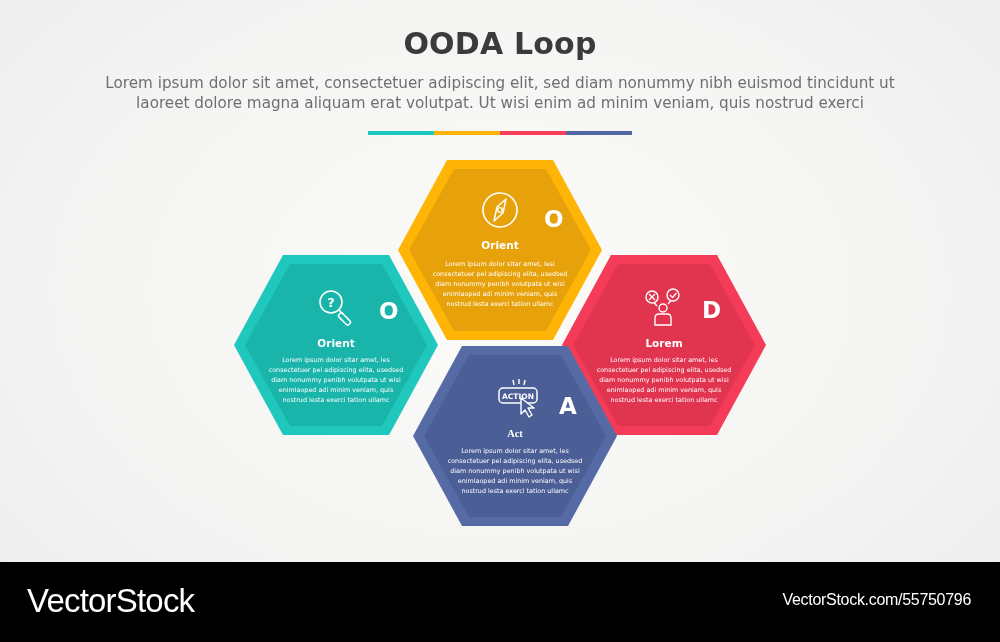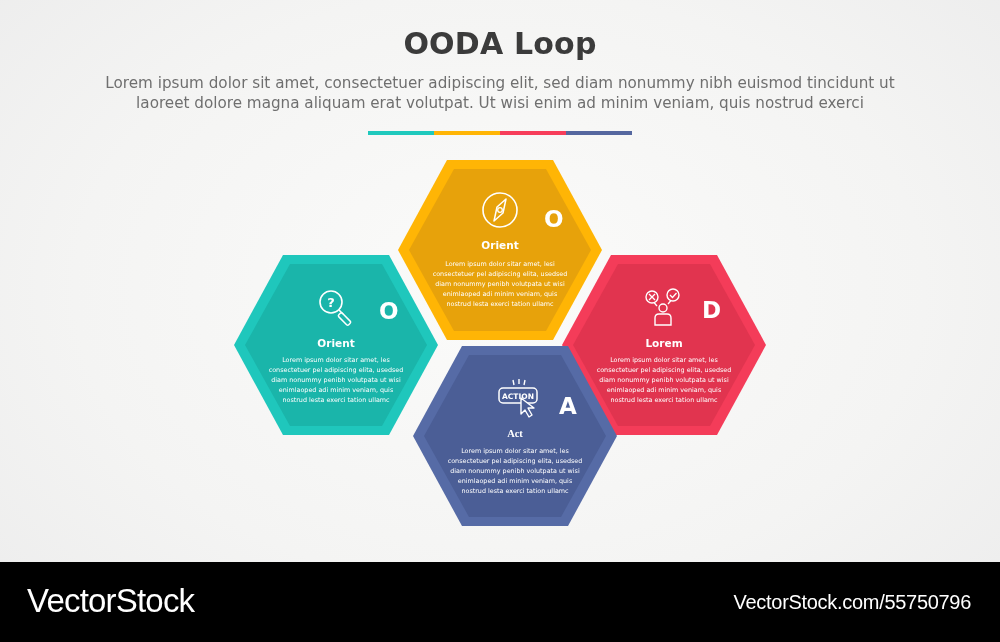--- a/index.html
+++ b/index.html
@@ -38,21 +38,21 @@
 
   .footer {
     position: absolute; left: 0; top: 562px; width: 1000px; height: 100px; background: #000;
   }
   .footer .brand {
     position: absolute; left: 27px; top: 20px; color: #fff;
     font-family: "Liberation Sans", sans-serif; font-size: 33px; letter-spacing: -0.8px;
   }
   .footer .url {
     position: absolute; right: 29px; top: 29px; color: #fff;
-    font-family: "Liberation Sans", sans-serif; font-size: 20px; letter-spacing: -0.3px;
+    font-family: "Liberation Sans", sans-serif; font-size: 16px; letter-spacing: -0.3px;
   }
 </style>
 </head>
 <body>
 
 <div class="title">OODA Loop</div>
 <div class="subtitle">
   <div>Lorem ipsum dolor sit amet, consectetuer adipiscing elit, sed diam nonummy nibh euismod tincidunt ut</div>
   <div>laoreet dolore magna aliquam erat volutpat. Ut wisi enim ad minim veniam, quis nostrud exerci</div>
 </div>

